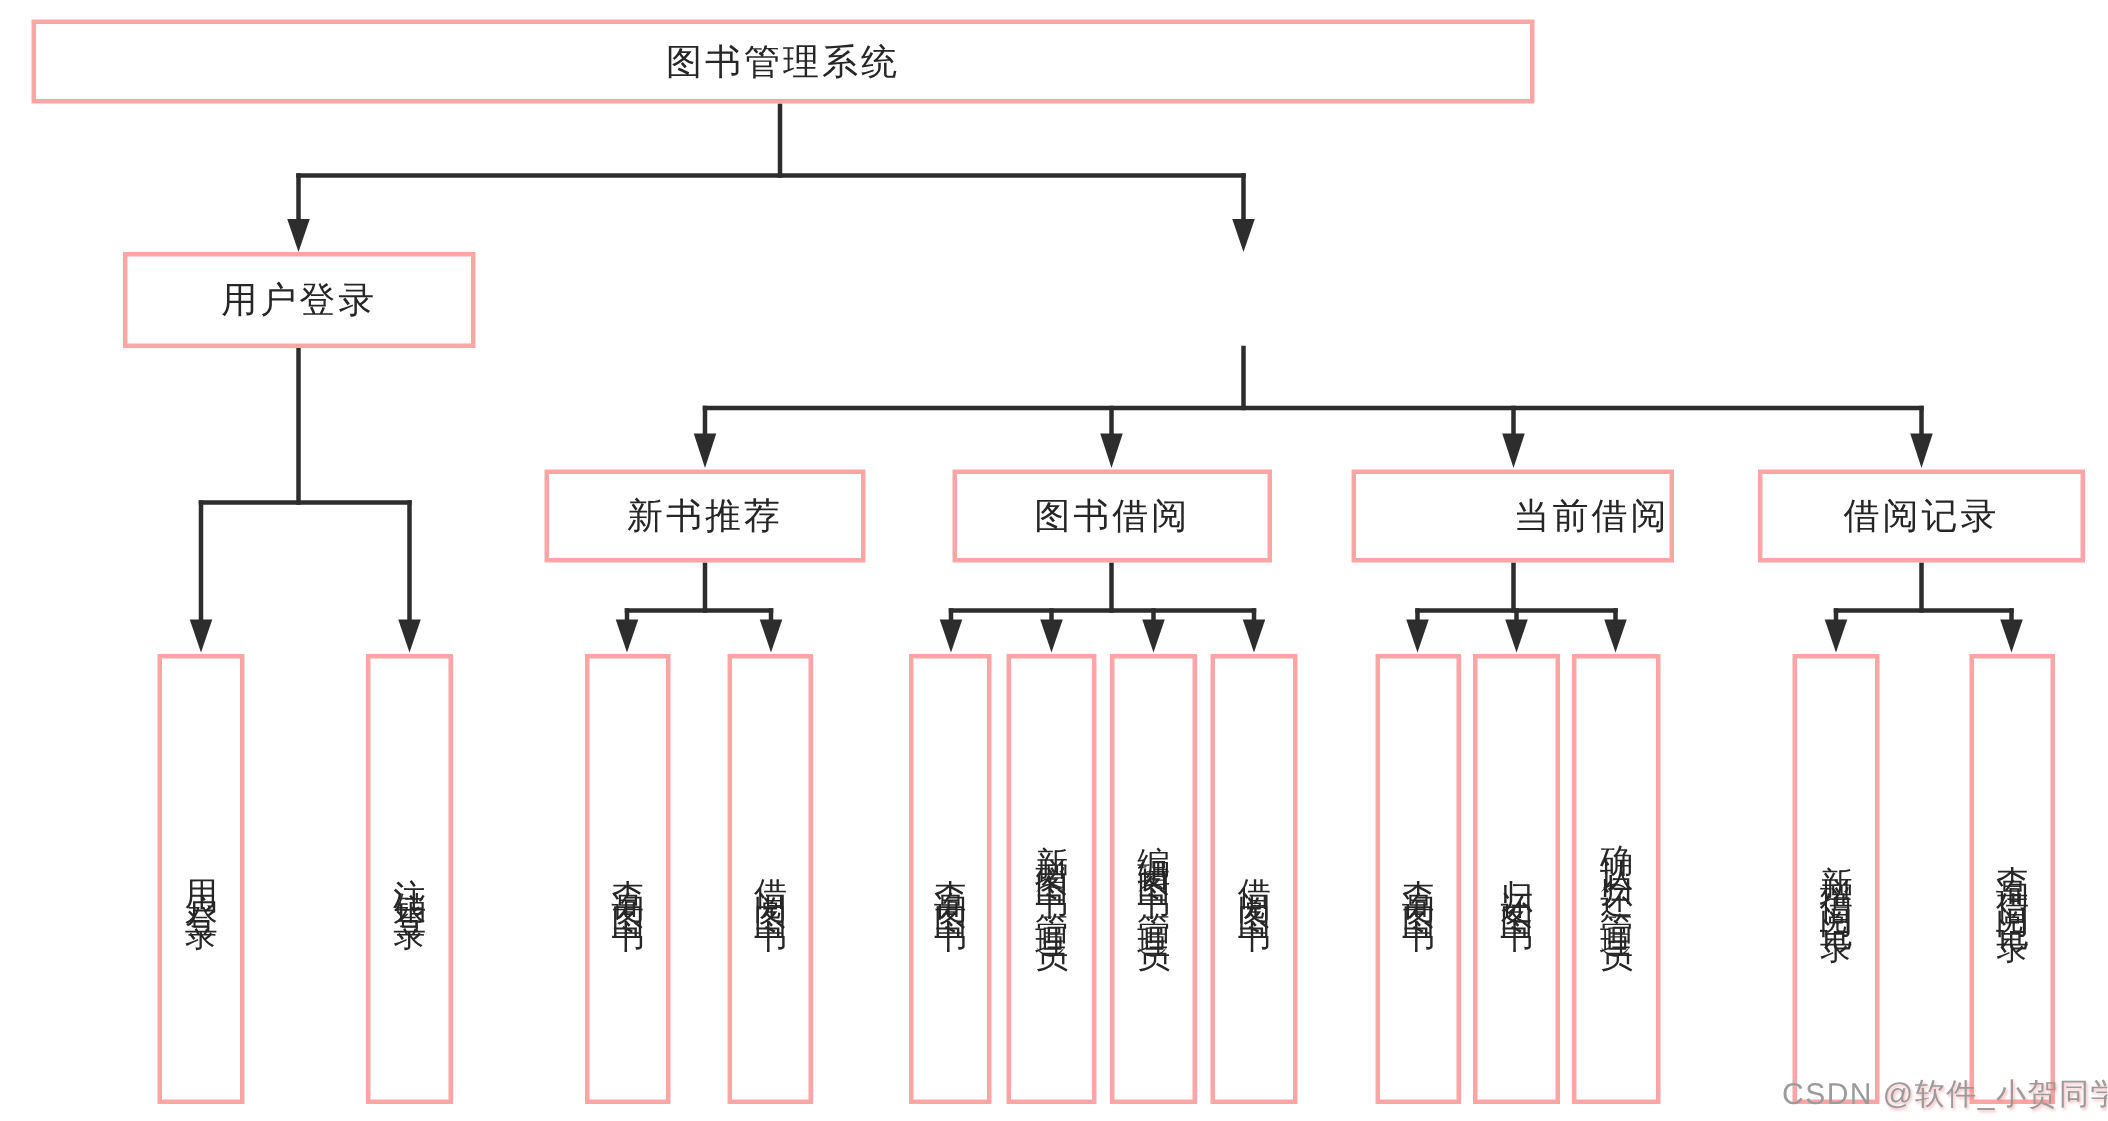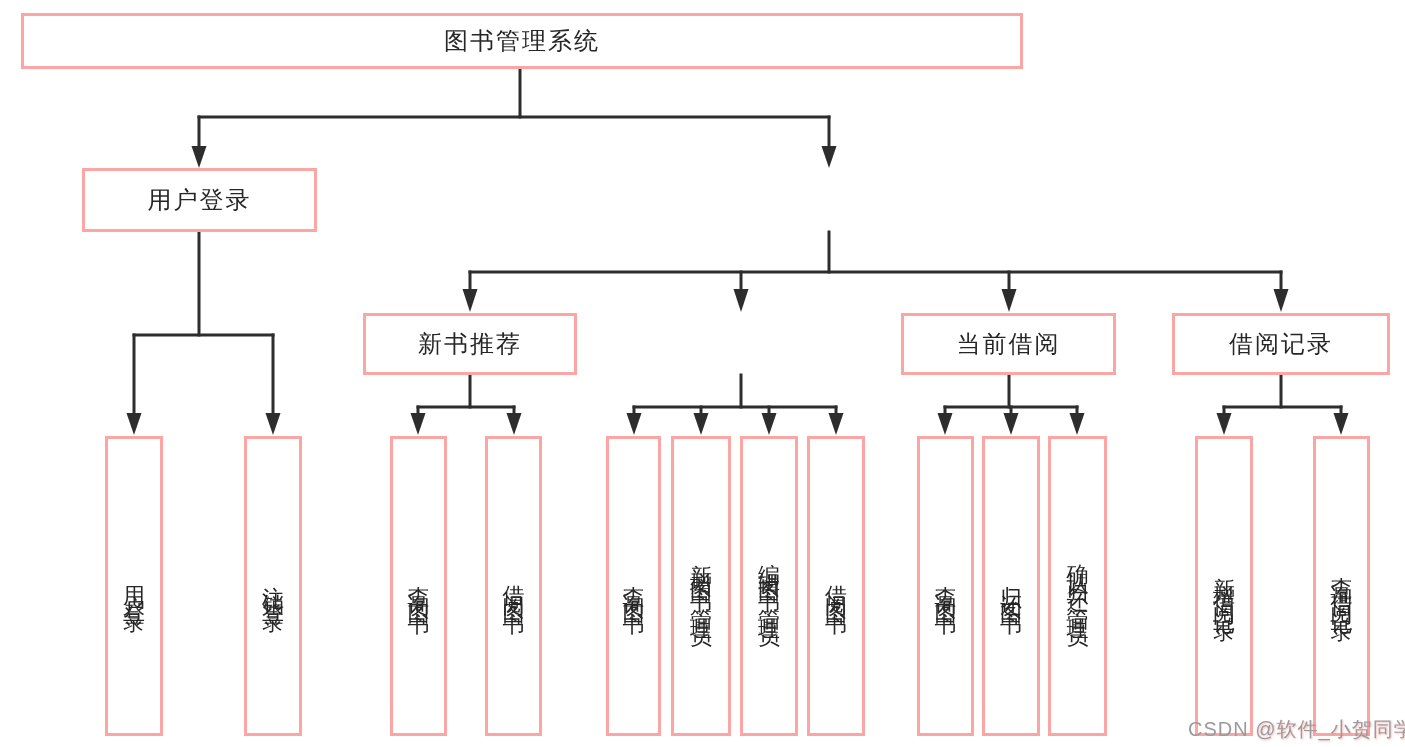--- a/index.html
+++ b/index.html
@@ -118,21 +118,24 @@
     <span>图书管理系统</span>
   </div>
 
   <div class="node hbox l2" style="left:82px;width:235px;">
     <span>用户登录</span>
   </div>
 
   <div class="node hbox l3" style="left:363px;width:214px;">
     <span>新书推荐</span>
   </div>
-  <div class="node hbox l3" style="left:901px;width:215px;">
+  <div class="node hbox l3" style="left:635px;width:213px;">
+    <span>图书借阅</span>
+  </div>
+  <div class="node hbox l3" style="left:901px;width:215px;justify-content:flex-end;">
     <span>当前借阅</span>
   </div>
   <div class="node hbox l3" style="left:1172px;width:218px;">
     <span>借阅记录</span>
   </div>
 
   <div class="node l4" style="left:105px;width:58px;">
     <span class="vtext">用户登录</span>
   </div>
   <div class="node l4" style="left:244px;width:58px;">

